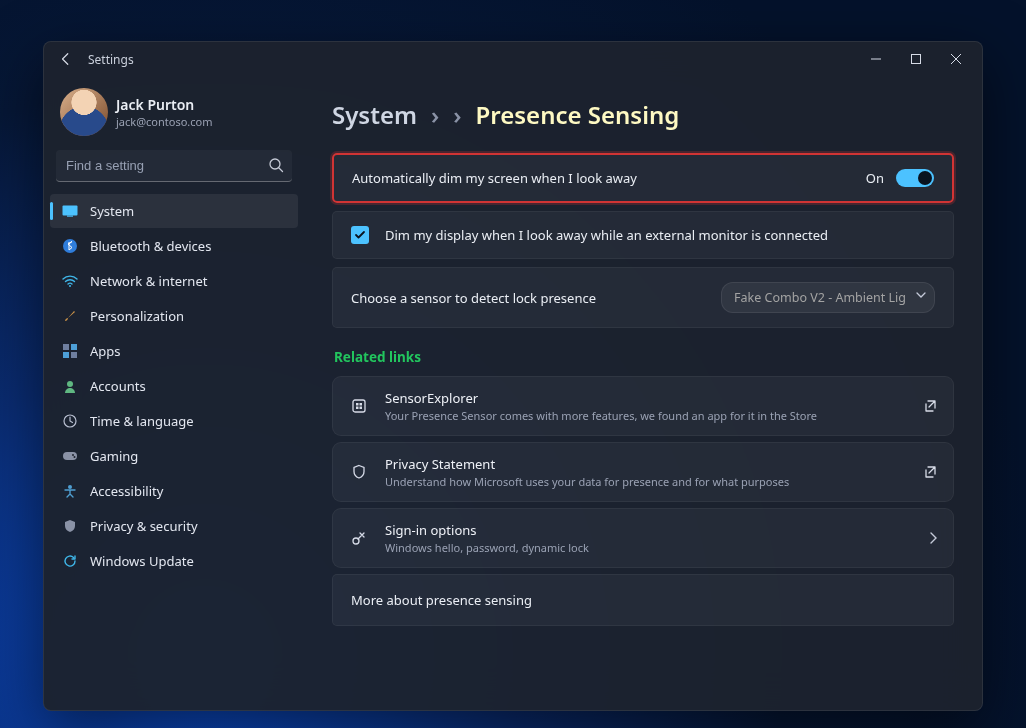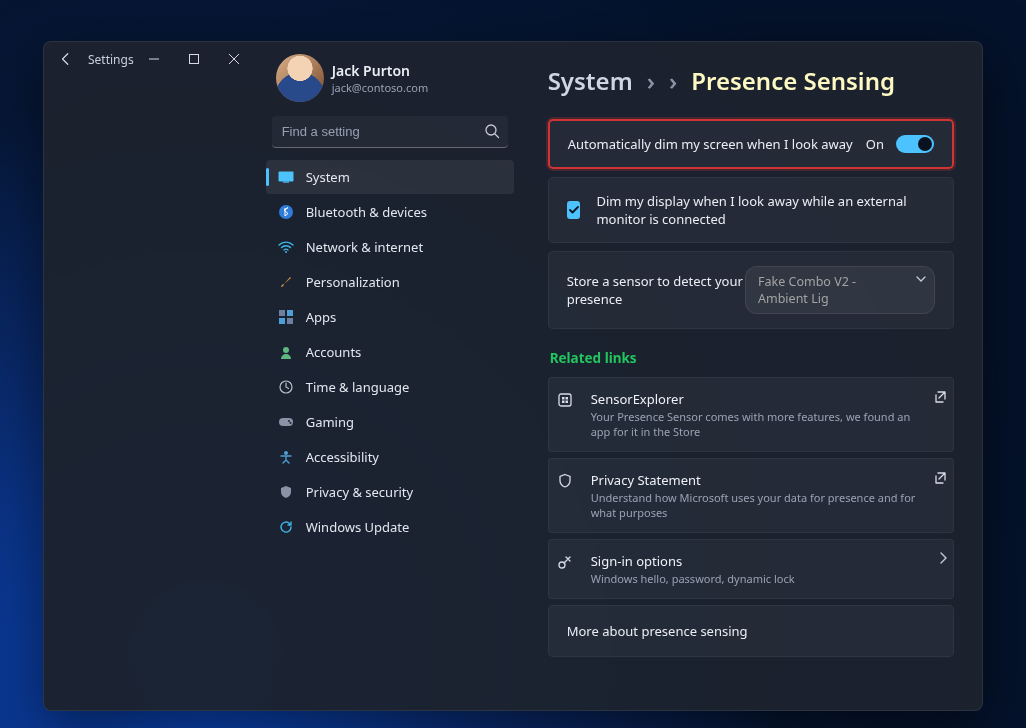--- a/index.html
+++ b/index.html
@@ -7,21 +7,21 @@
   body {
     background: radial-gradient(circle at 20% 90%, #0b4ed0 0%, #0a2c72 30%, #061736 55%, #04122b 80%);
     display: flex; align-items: center; justify-content: center;
     color: #eaeef4;
   }
   
   .window {
     width: 940px; height: 670px; background: rgba(28,34,46,0.96);
     border: 1px solid rgba(255,255,255,0.08); border-radius: 8px;
     box-shadow: 0 20px 60px rgba(0,0,0,0.55);
-    display: flex; flex-direction: row; overflow: hidden;
+    display: flex; flex-direction: column; overflow: hidden;
     backdrop-filter: blur(20px);
     margin-top: 24px;
   }
   .titlebar {
     display: flex; align-items: center; justify-content: space-between;
     height: 34px; padding: 0 6px 0 12px; font-size: 12px; color: #c9cfdb;
   }
   .tb-left { display:flex; align-items:center; gap:12px; }
   .back-btn { width:20px; height:20px; display:flex; align-items:center; justify-content:center; cursor:pointer; border-radius:3px; }
   .win-btns { display:flex; gap:0; }
@@ -87,22 +87,22 @@
     background: rgba(255,255,255,0.06); border:1px solid rgba(255,255,255,0.08);
     border-radius:12px; padding:6px 28px 6px 12px; font-size:12.5px; color:#a3a3a3;
     position:relative; cursor:pointer; min-width:190px;
   }
   .combo .chev { position:absolute; right:8px; top:9px; color:#aeb6c7; }
 
   .section-h { font-size:13.5px; font-weight:700; margin:20px 0 10px 2px; color:#22c55e; }
 
   .link-card {
     background: rgba(255,255,255,0.045); border:1px solid rgba(255,255,255,0.05);
-    border-radius:4px; margin-bottom:6px;
-    display:flex; align-items:flex-start; padding:12px 6px; gap:16px; cursor:pointer;
+    border-radius:9px; margin-bottom:6px;
+    display:flex; align-items:center; padding:12px 16px; gap:16px; cursor:pointer;
   }
   .link-icon { width:20px; height:20px; display:flex; align-items:center; justify-content:center; color:#d7dce8; }
   .link-text { flex:1; }
   .link-title { font-size:13px; color:#eef1f7; }
   .link-sub { font-size:11px; color:#9aa2b4; margin-top:1px; }
   .link-tail { color:#c5cbd9; }
 
   .more-card { background: rgba(255,255,255,0.045); border:1px solid rgba(255,255,255,0.05); border-radius:5px; padding:16px 18px; font-size:13px; }
 
   svg { display:block; }
@@ -288,21 +288,21 @@
             <svg width="12" height="12" viewBox="0 0 12 12">
                 <path d="M2 6l2.5 2.5L10 3" stroke="#0a1420" stroke-width="1.8" fill="none" stroke-linecap="round" stroke-linejoin="round"></path>
               </svg>
           </div>
           <span>Dim my display when I look away while an external monitor is connected</span>
         </div>
       </div>
 
       <div class="card">
         <div class="row">
-          <span>Store a sensor to detect your presence</span>
+          <span>Choose a sensor to detect lock presence</span>
           <div class="combo">
             <span>Fake Combo V2 - Ambient Lig</span>
             <span class="chev">
               <svg width="10" height="6" viewBox="0 0 10 6">
                   <path d="M1 1l4 4 4-4" stroke="#c5cbd9" stroke-width="1.3" fill="none" stroke-linecap="round"></path>
                 </svg>
             </span>
           </div>
         </div>
       </div>

